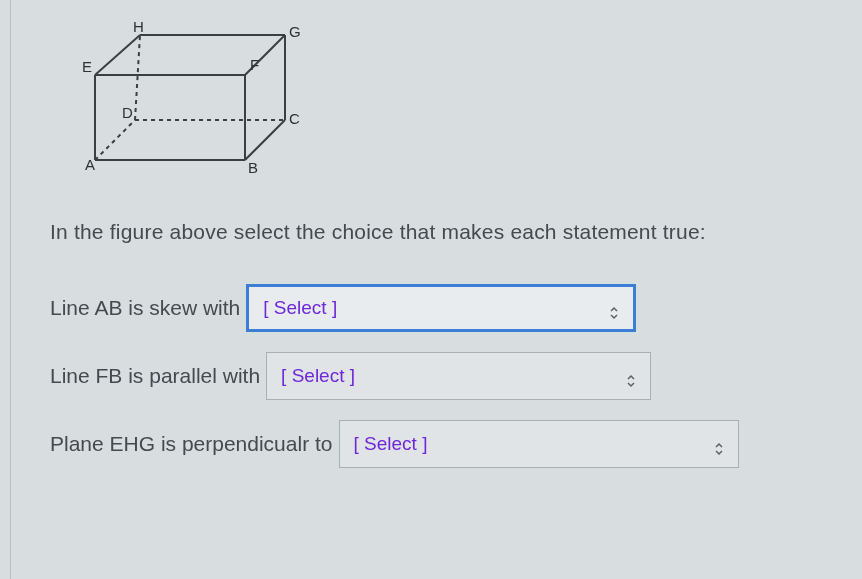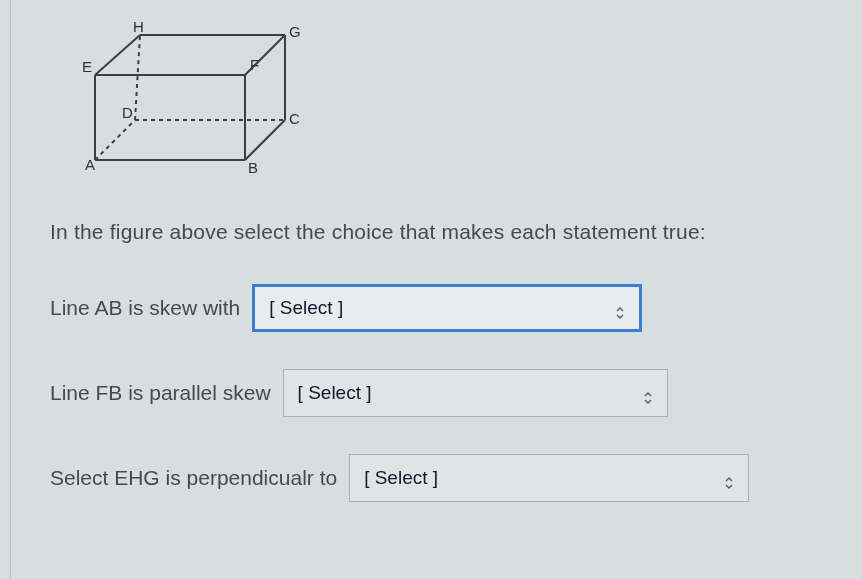--- a/index.html
+++ b/index.html
@@ -24,37 +24,37 @@
     }
     .prompt {
       font-size: 21px;
       color: #444a4f;
       margin-bottom: 40px;
       letter-spacing: 0.2px;
     }
     .statement-row {
       display: flex;
       align-items: center;
-      margin-bottom: 37px;
-      gap: 12px;
+      margin-bottom: 20px;
+      gap: 6px;
     }
     .statement-label {
       font-size: 21px;
       color: #444a4f;
     }
     .select-box {
       display: flex;
       align-items: center;
       justify-content: space-between;
       height: 48px;
       padding: 0 14px;
       background: #e0e4e6;
       border: 1px solid #a8b0b5;
       font-size: 19px;
-      color: #0f172a;
+      color: #6d28d9;
       cursor: pointer;
     }
     .select-box.focused {
       border: 3px solid #3b7fd4;
       background: #e8ecee;
     }
     .select-box .caret {
       width: 10px;
       height: 10px;
       display: inline-block;
@@ -121,33 +121,33 @@
       <span>[ Select ]</span>
       <span class="caret">
         <svg width="10" height="14" viewBox="0 0 10 14">
             <path d="M2 5 L5 2 L8 5 M2 9 L5 12 L8 9" stroke="#5a6166" stroke-width="1.5" fill="none"></path>
           </svg>
       </span>
     </div>
   </div>
 
   <div class="statement-row row2">
-    <span class="statement-label">Line FB is parallel skew</span>
+    <span class="statement-label">Line FB is parallel with</span>
     <div class="select-box">
       <span>[ Select ]</span>
       <span class="caret">
         <svg width="10" height="14" viewBox="0 0 10 14">
             <path d="M2 5 L5 2 L8 5 M2 9 L5 12 L8 9" stroke="#5a6166" stroke-width="1.5" fill="none"></path>
           </svg>
       </span>
     </div>
   </div>
 
   <div class="statement-row row3">
-    <span class="statement-label">Select EHG is perpendicualr to</span>
+    <span class="statement-label">Plane EHG is perpendicualr to</span>
     <div class="select-box">
       <span>[ Select ]</span>
       <span class="caret">
         <svg width="10" height="14" viewBox="0 0 10 14">
             <path d="M2 5 L5 2 L8 5 M2 9 L5 12 L8 9" stroke="#5a6166" stroke-width="1.5" fill="none"></path>
           </svg>
       </span>
     </div>
   </div>
 

